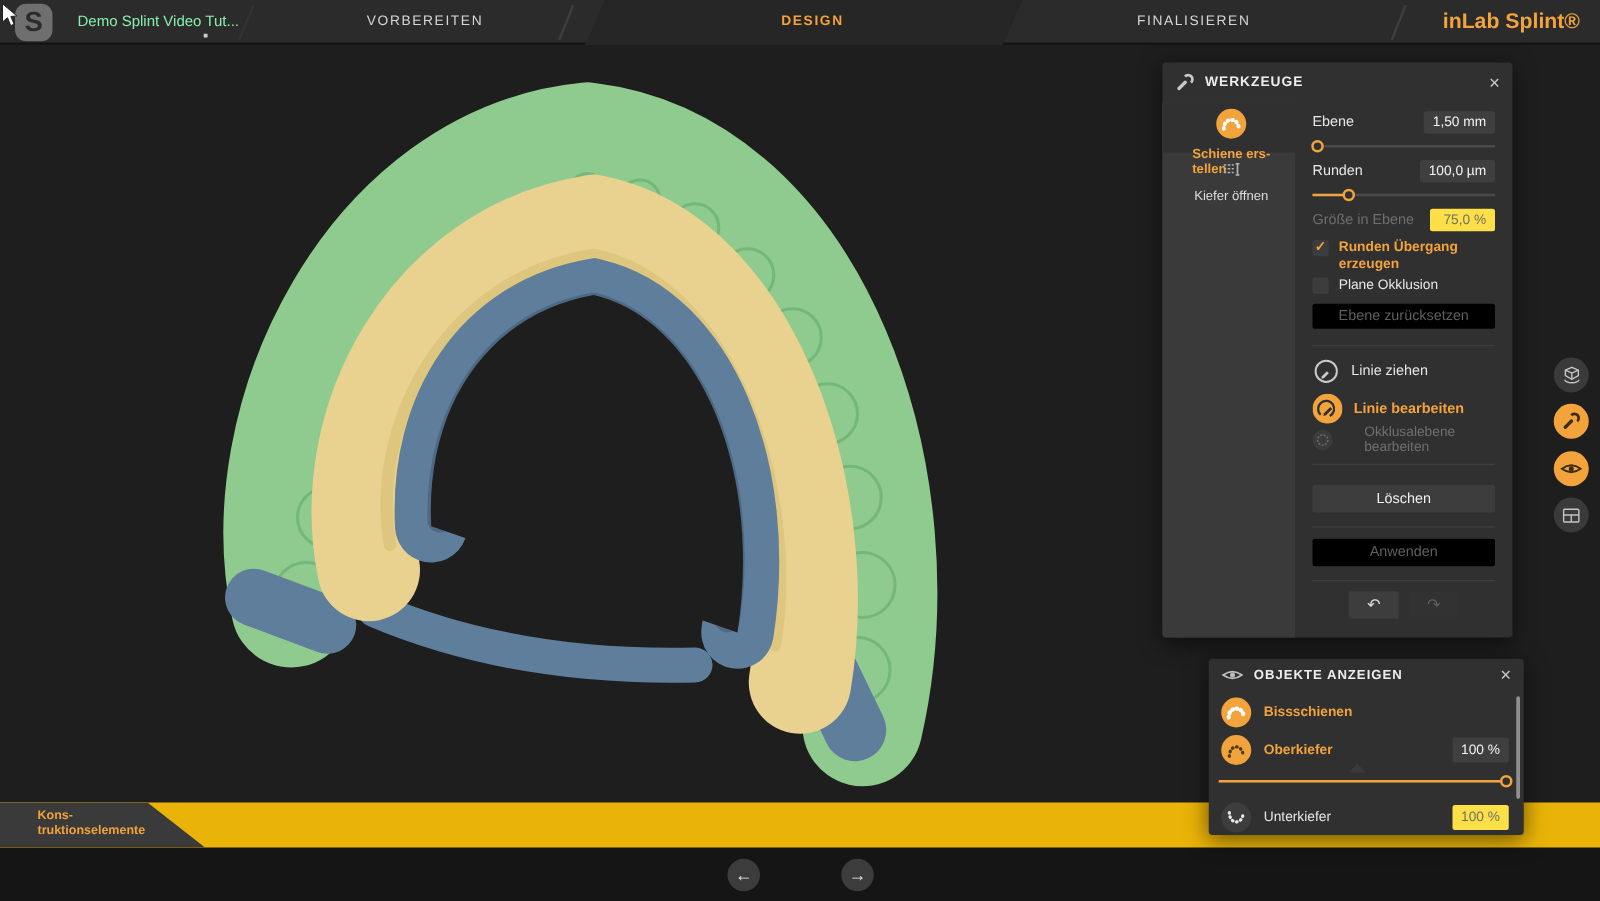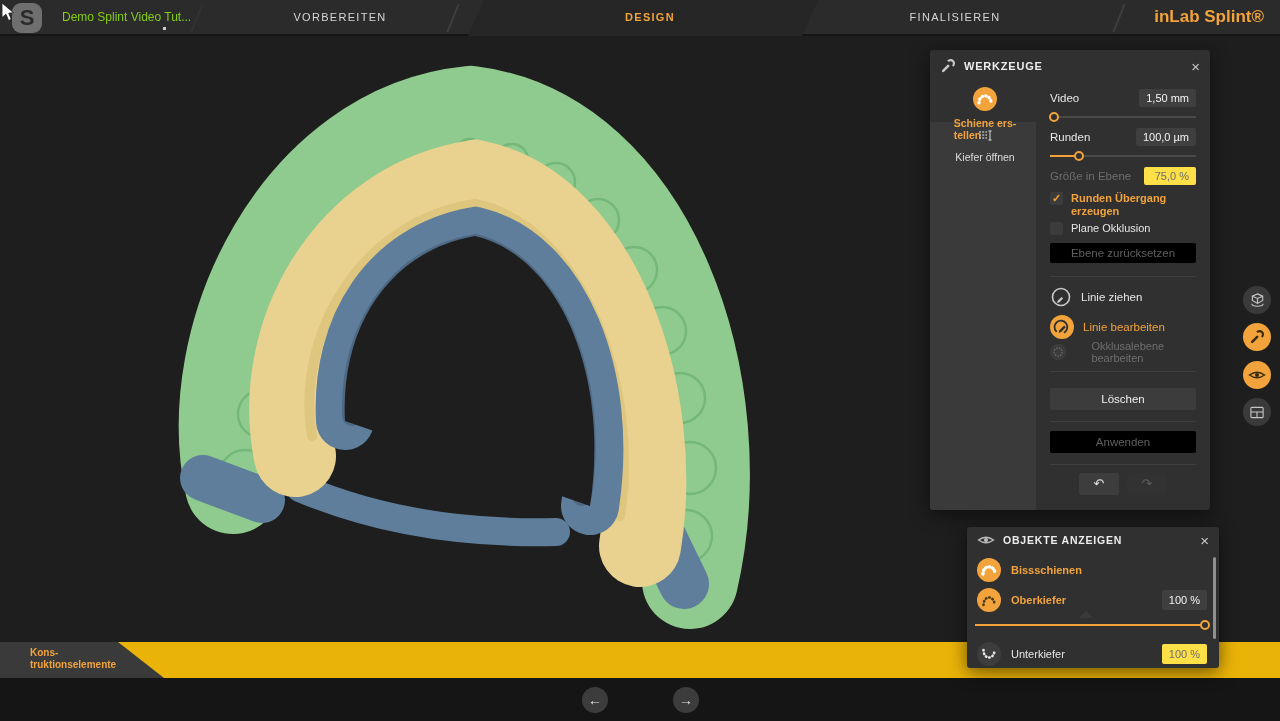--- a/index.html
+++ b/index.html
@@ -8,21 +8,21 @@
   #stage { position:relative; width:1280px; height:721px; background:#1E1E1E; overflow:hidden; }
 
   
   #top-bar { position:absolute; left:0; top:0; width:1280px; height:36px; background:#2B2B2B;
     border-bottom:2px solid #151515; z-index:20; }
   #design-section-bg { position:absolute; left:468px; top:0; width:350px; height:36px; background:#262626;
     clip-path:polygon(16px 0, 100% 0, calc(100% - 16px) 100%, 0 100%); }
   .bar-slash { position:absolute; top:3px; width:2px; height:30px; background:#3E3E3E; transform:rotate(22deg); }
   #logo { position:absolute; left:12px; top:3px; width:30px; height:30px; border-radius:9px;
     background:#6F6F6F; color:#2B2B2B; font-weight:bold; font-size:22px; text-align:center; line-height:29px; }
-  #doc-title { position:absolute; left:62px; top:10px; font-size:12px; color:#84cc16; }
+  #doc-title { position:absolute; left:62px; top:10px; font-size:12px; color:#86efac; }
   #doc-dot { position:absolute; left:163px; top:27px; width:3px; height:3px; background:#CFCFCF; }
   .top-tab { position:absolute; top:11px; width:160px; text-align:center; font-size:11px;
     letter-spacing:1.3px; color:#D6D6D6; cursor:default; }
   .top-tab.active { color:#F2A33C; font-weight:bold; }
   #app-title { position:absolute; right:16px; top:7px; font-size:17px; font-weight:bold; color:#F2A33C; }
 
   
   #viewport { position:absolute; left:0; top:36px; width:930px; height:606px; z-index:1; }
 
   
@@ -63,21 +63,21 @@
   .checkbox { width:13px; height:13px; background:#3C3C3C; border-radius:2px; margin-right:8px; flex:none;
     text-align:center; line-height:13px; font-size:11px; font-weight:bold; color:#F2A33C; }
   .cb-label { font-size:11px; line-height:13px; }
   .cb-label.highlight { color:#F2A33C; font-weight:bold; }
   .btn { position:absolute; left:14px; right:14px; background:#3C3C3C; border-radius:2px; text-align:center;
     font-size:11.5px; color:#EFEFEF; }
   .btn.disabled { background:#000000; color:#5F5F5F; }
   .divider { position:absolute; left:14px; right:14px; height:1px; background:#3E3E3E; }
   .line-tool { position:absolute; left:14px; right:14px; display:flex; align-items:center; gap:9px; }
   .line-tool .lt-label { font-size:11.5px; }
-  .line-tool.active .lt-label { color:#F2A33C; font-weight:normal; }
+  .line-tool.active .lt-label { color:#F2A33C; font-weight:bold; }
   .line-tool.disabled .lt-label { color:#6E6E6E; }
   .mini-btn { width:40px; height:22px; border-radius:2px; text-align:center; line-height:22px; font-size:13px; }
   .mini-btn.undo { background:#3D3D3D; color:#DCDCDC; }
   .mini-btn.redo { background:#323232; color:#5E5E5E; }
 
   
   #objects-panel { left:967px; top:527px; width:252px; height:141px; }
   #objects-panel .panel-header { height:26px; }
   .obj-row { position:absolute; left:10px; right:12px; display:flex; align-items:center; gap:10px; height:26px; }
   .obj-label { flex:1; font-size:11px; color:#E6E6E6; }
@@ -186,21 +186,21 @@
             </g>
           </svg>
         </span>
         <span>Kiefer öffnen</span>
       </div>
     </div>
 
     <div id="tools-content">
 
       <div class="c-row" style="top:7px;height:18px;">
-        <div class="c-label">Video</div>
+        <div class="c-label">Ebene</div>
         <div class="val-box">1,50 mm</div>
       </div>
       <div class="slider" style="top:29px;">
         <div class="track"></div>
         <div class="fill" style="width: 3%;"></div>
         <div class="knob" style="left: 3%;"></div>
       </div>
 
       <div class="c-row" style="top:46px;height:18px;">
         <div class="c-label">Runden</div>

